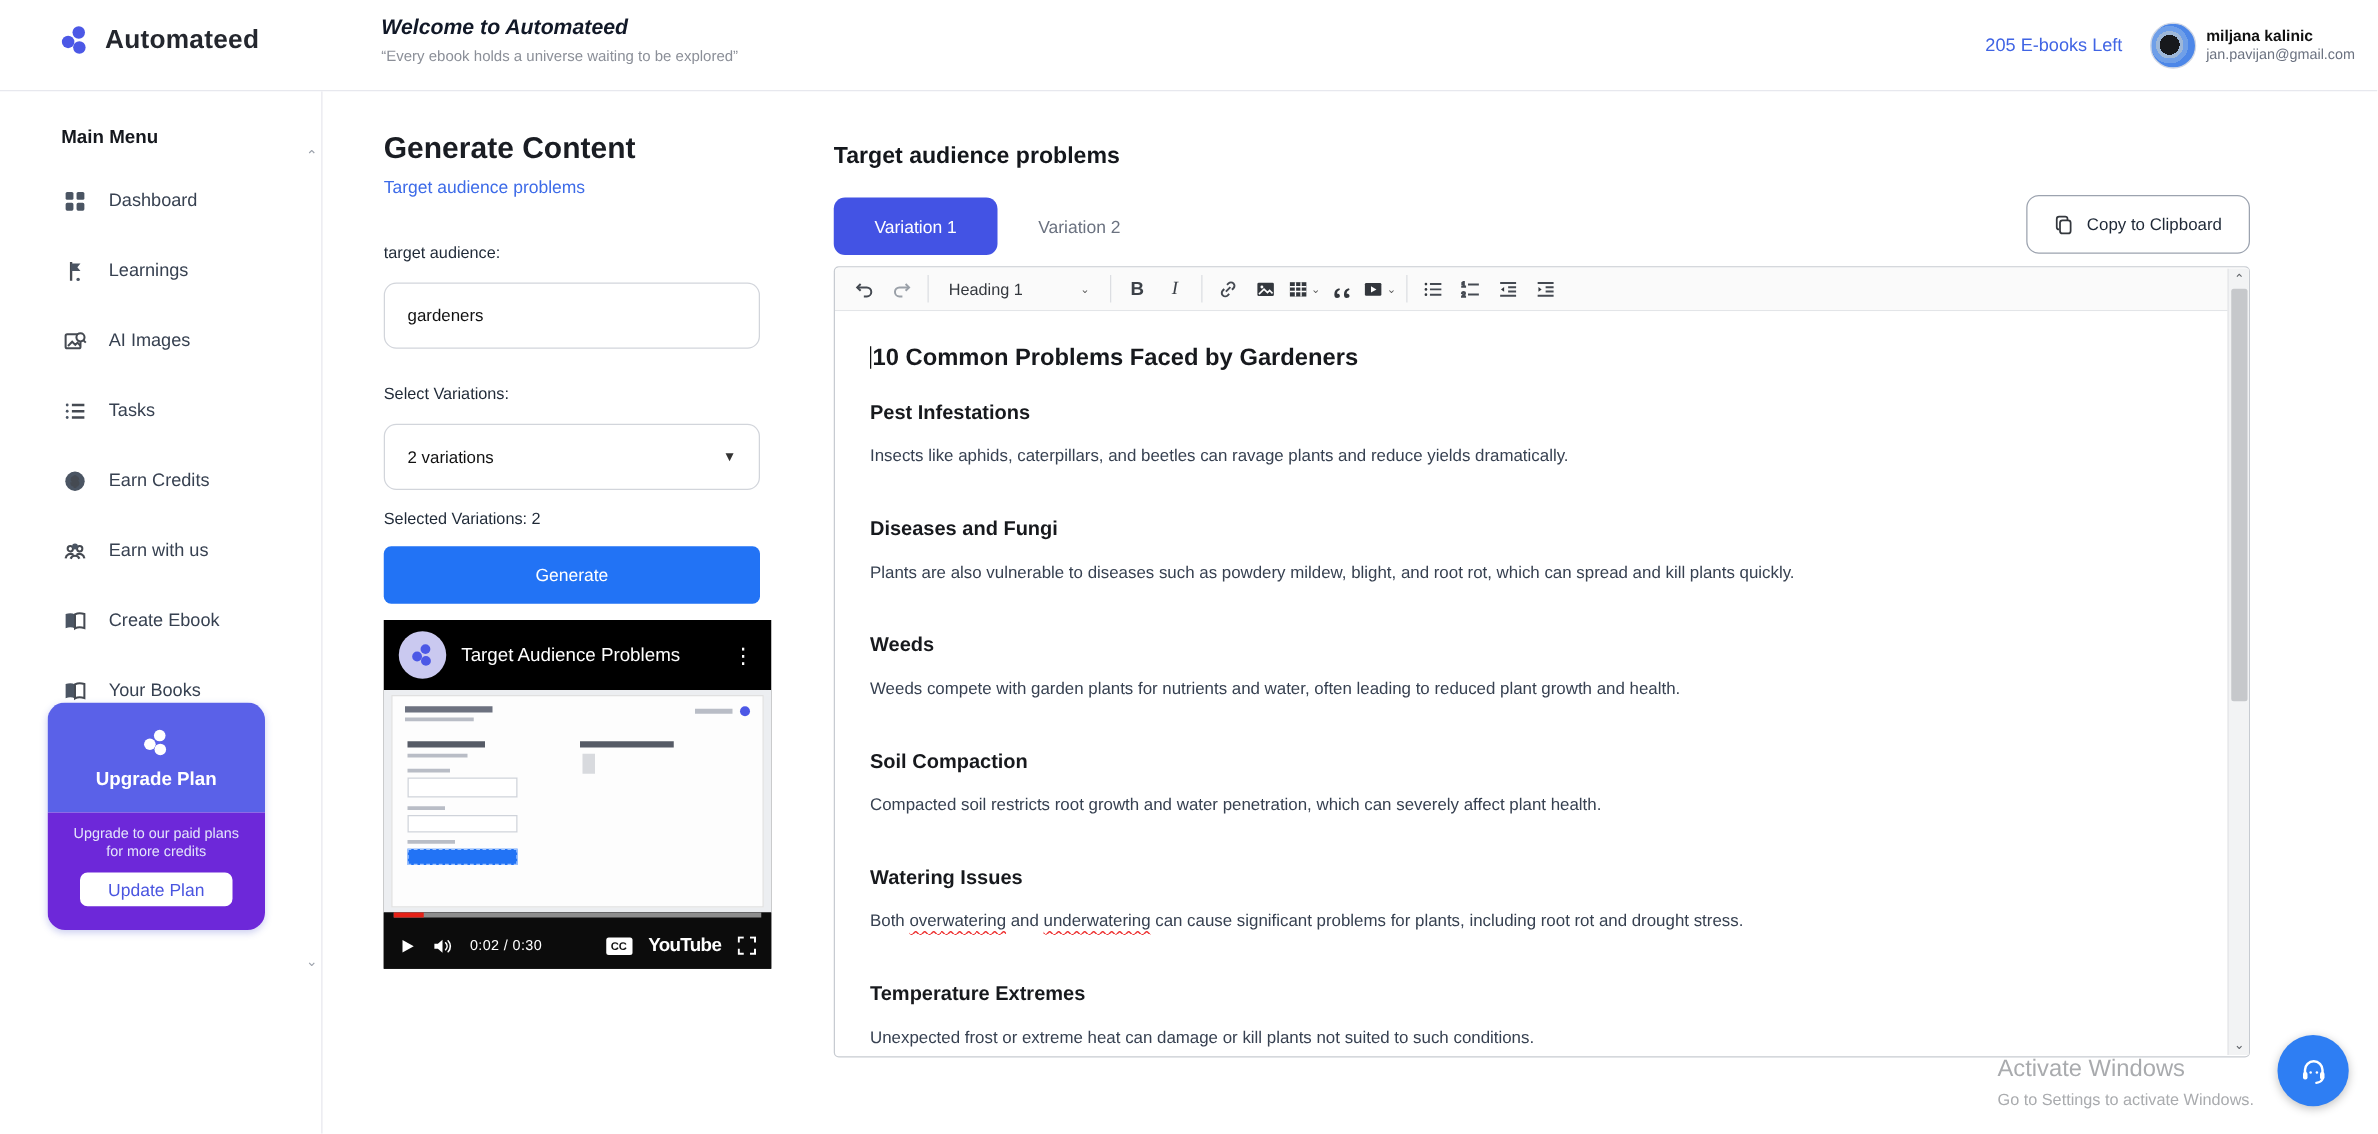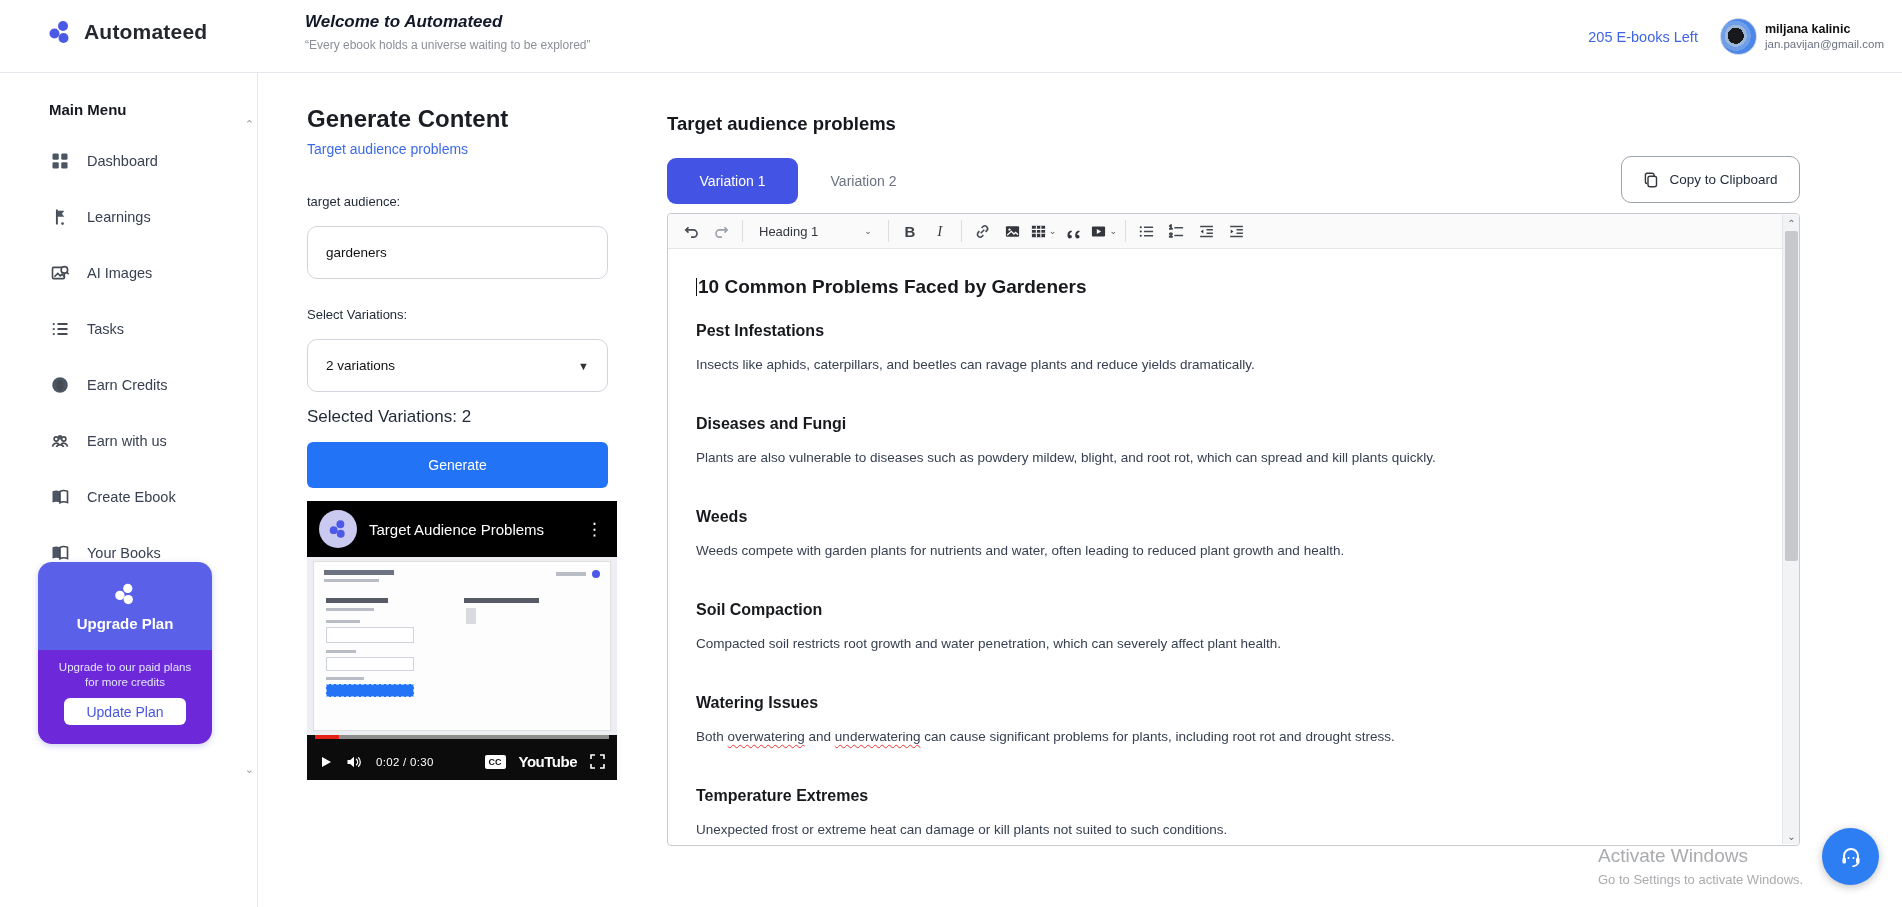--- a/index.html
+++ b/index.html
@@ -54,21 +54,21 @@
   .gen-title { margin-top:32px; font-size:24px; font-weight:bold; color:#1a1d23; }
   .gen-subtitle { margin-top:8px; font-size:14px; color:#3d6be8; cursor:pointer; }
   .field-label { margin-top:37px; font-size:13px; color:#1f2937; }
   .text-input { margin-top:17px; width:301px; height:53px; border:1px solid #d2d5db; border-radius:10px;
     padding:0 18px; font-size:13.5px; font-family:inherit; color:#111; background:#fff; }
   .select-label { margin-top:28px; font-size:13px; color:#1f2937; }
   .select-box { margin-top:17px; width:301px; height:53px; border:1px solid #d2d5db; border-radius:10px;
     padding:0 18px; display:flex; align-items:center; justify-content:space-between;
     font-size:13.5px; color:#111; cursor:pointer; background:#fff; }
   .select-caret { font-size:11px; color:#333; }
-  .selected-note { margin-top:15px; font-size:17px; color:#1f2937; }
+  .selected-note { margin-top:15px; font-size:13px; color:#1f2937; }
   .generate-btn { margin-top:15px; width:301px; height:46px; background:#2273f5; color:#fff;
     border:none; border-radius:6px; font-size:14px; font-family:inherit; cursor:pointer; }
 
   
   .video { margin-top:13px; width:310px; height:279px; background:#000; position:relative; }
   .video-head { height:56px; display:flex; align-items:center; padding:0 12px; gap:12px; }
   .video-avatar { width:38px; height:38px; border-radius:50%; background:#cac9f0; position:relative; flex:0 0 auto; }
   .video-avatar svg { position:absolute; left:8px; top:8px; width:22px; height:22px; }
   .video-title { color:#fff; font-size:15px; flex:1; }
   .video-kebab { color:#fff; font-size:17px; cursor:pointer; padding:0 2px; }

